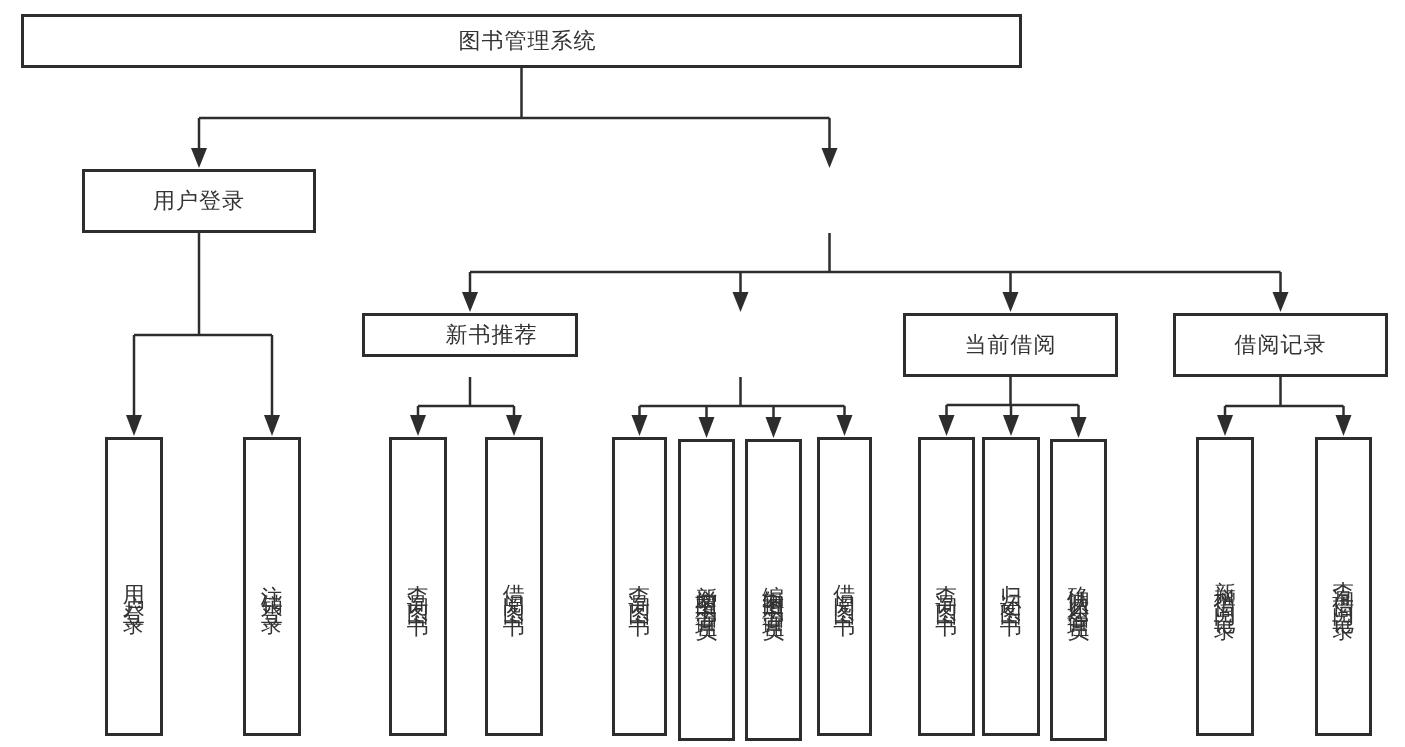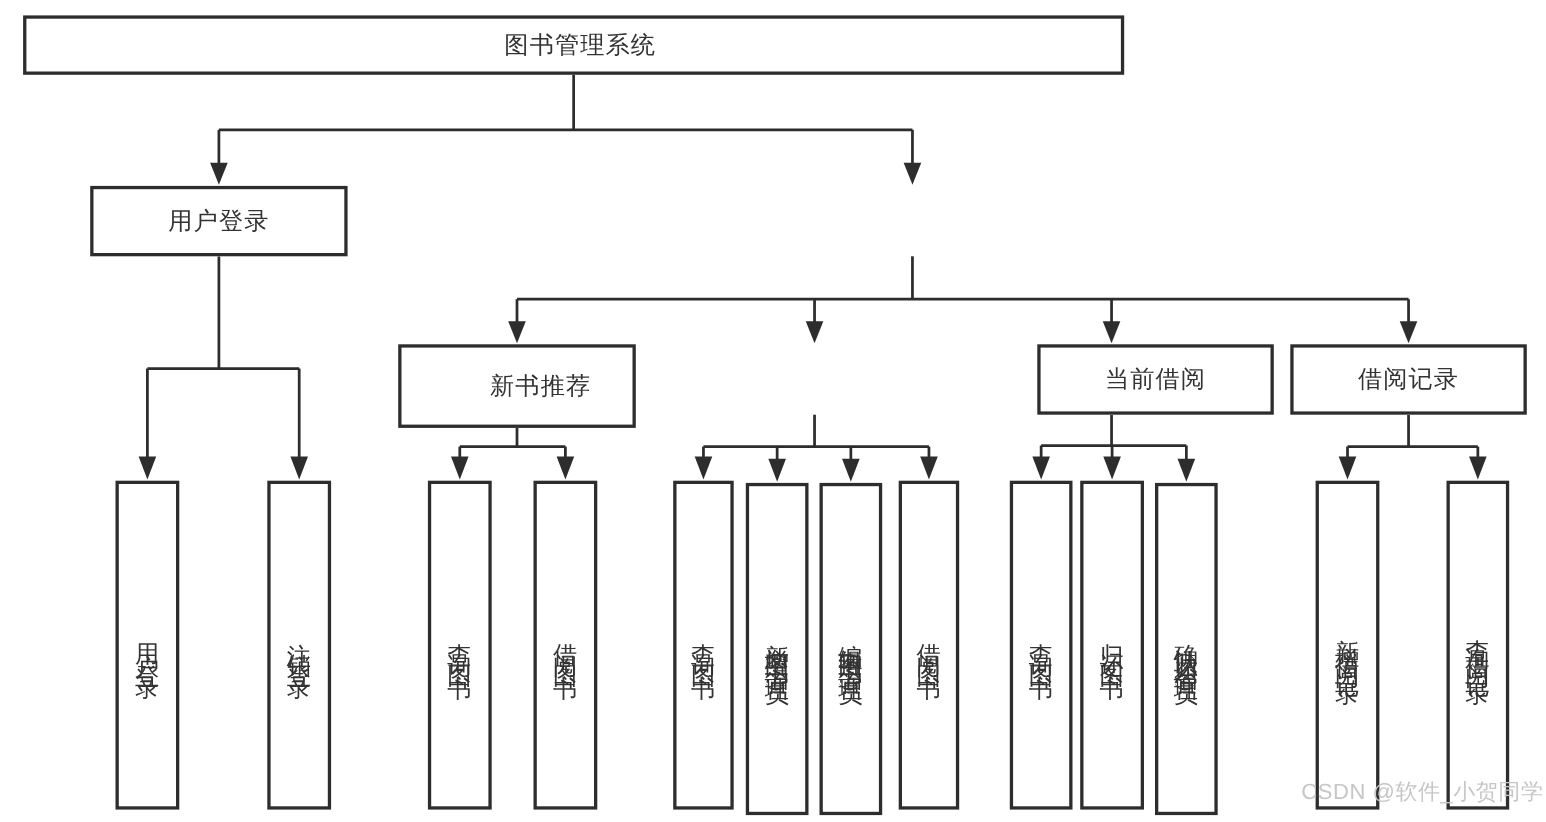--- a/index.html
+++ b/index.html
@@ -103,22 +103,22 @@
       <path d="M1343.5 406 V416"></path>
       <polygon points="1217,415 1233,415 1225,436" fill="#2d2d2d" stroke="none"></polygon>
       <polygon points="1335.5,415 1351.5,415 1343.5,436" fill="#2d2d2d" stroke="none"></polygon>
     </g>
   </svg>
 
   <div class="node" style="left:21px; top:14px; width:1001px; height:54px;padding-left:12px;">图书管理系统</div>
 
   <div class="node" style="left:82px; top:169px; width:234px; height:64px;">用户登录</div>
 
-  <div class="node" style="left:362px; top:313px; width:216px; height:76px;padding-left:43px;">新书推荐</div>
-  <div class="node" style="left:903px; top:313px; width:215px; height:64px;margin-left:40px;">当前借阅</div>
+  <div class="node" style="left:362px; top:313px; width:216px; height:44px;padding-left:43px;">新书推荐</div>
+  <div class="node" style="left:903px; top:313px; width:215px; height:64px;">当前借阅</div>
   <div class="node" style="left:1173px; top:313px; width:215px; height:64px;">借阅记录</div>
 
   <div class="node" style="left:105px; top:437px; width:58px; height:299px;">
     <span class="vtext">用户登录</span>
   </div>
   <div class="node" style="left:243px; top:437px; width:58px; height:299px;">
     <span class="vtext">注销登录</span>
   </div>
 
   <div class="node" style="left:389px; top:437px; width:58px; height:299px;">
@@ -151,14 +151,13 @@
     <span class="vtext long">确认归还（管理员）</span>
   </div>
 
   <div class="node" style="left:1196px; top:437px; width:58px; height:299px;">
     <span class="vtext mid">新增借阅记录</span>
   </div>
   <div class="node" style="left:1315px; top:437px; width:57px; height:299px;">
     <span class="vtext mid">查询借阅记录</span>
   </div>
 
-  <div class="watermark">CSDN @软件_小贺同学</div>
 </div>
 
 </body></html>

